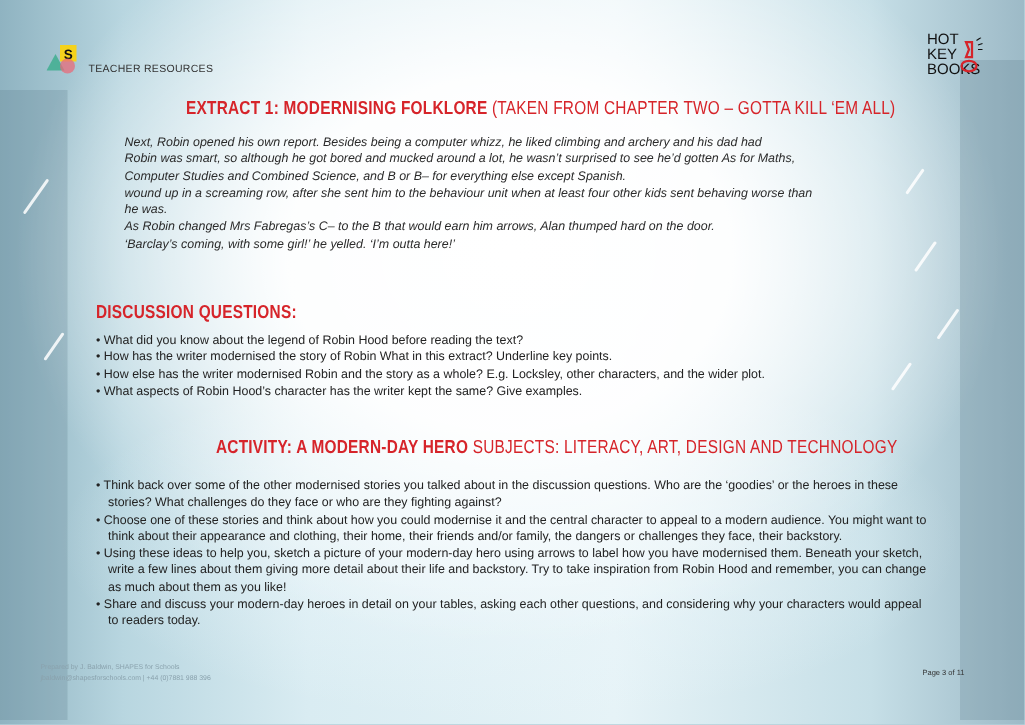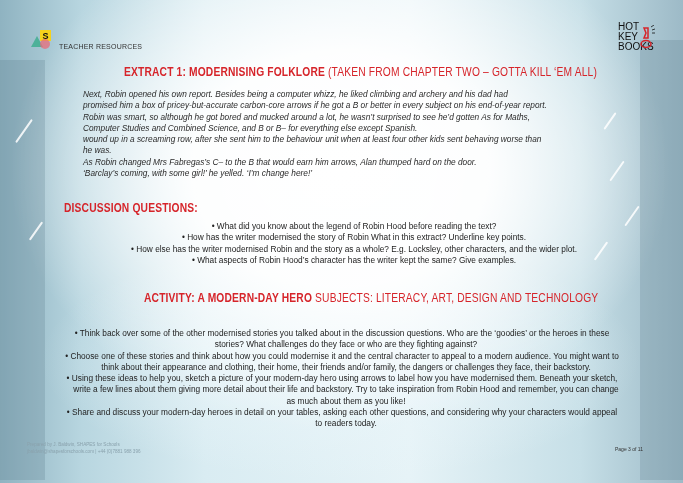--- a/index.html
+++ b/index.html
@@ -28,21 +28,21 @@
     transform:scaleX(0.82); transform-origin:left center; white-space:nowrap;
   }
   h2 .sub { font-weight:normal; }
   .extract {
     position:absolute; left:83px; top:89px; width:540px;
     font-style:italic; font-size:8.3px; line-height:11.3px; color:#2b2b2b;
   }
   .extract p { margin:0; }
   .qlist {
     position:absolute; left:64px; margin:0; padding:0; list-style:none;
-    font-size:8.3px; line-height:11.3px; color:#222;text-align:center;
+    font-size:8.3px; line-height:11.3px; color:#222;
   }
   .qlist li { padding-left:8px; text-indent:-8px; }
   .qlist li::before { content:"• "; }
   .footer-left { position:absolute; left:27px; top:441px; font-size:4.6px; line-height:7px; color:#8aa2ad; }
   .footer-right { position:absolute; left:615px; top:446px; font-size:5px; color:#333; }
 </style>
 </head>
 <body>
 
 <div class="bg"></div>
@@ -76,42 +76,41 @@
   <line x1="16" y1="5" x2="19" y2="4" stroke="#111" stroke-width="0.8"></line>
   <line x1="16" y1="8" x2="19" y2="8" stroke="#111" stroke-width="0.8"></line>
 </svg>
 
 <h2 style="left:124px;top:65px;">
   <span>EXTRACT 1: MODERNISING FOLKLORE</span>
   <span class="sub">(TAKEN FROM CHAPTER TWO – GOTTA KILL ‘EM ALL)</span>
 </h2>
 <div class="extract">
   <p>Next, Robin opened his own report. Besides being a computer whizz, he liked climbing and archery and his dad had</p>
-  <p>promised him a box of pricey-but-accurate carbon-core arrows if he got a B or better in every subject on his end-of-year report.</p>
   <p>Robin was smart, so although he got bored and mucked around a lot, he wasn’t surprised to see he’d gotten As for Maths,</p>
   <p>Computer Studies and Combined Science, and B or B– for everything else except Spanish.</p>
   <p>wound up in a screaming row, after she sent him to the behaviour unit when at least four other kids sent behaving worse than</p>
   <p>he was.</p>
   <p>As Robin changed Mrs Fabregas’s C– to the B that would earn him arrows, Alan thumped hard on the door.</p>
-  <p>‘Barclay’s coming, with some girl!’ he yelled. ‘I’m change here!’</p>
+  <p>‘Barclay’s coming, with some girl!’ he yelled. ‘I’m outta here!’</p>
 </div>
 
 <h2 style="left:64px;top:201px;">DISCUSSION QUESTIONS:</h2>
 <ul class="qlist" style="top:221px;width:580px;">
   <li>What did you know about the legend of Robin Hood before reading the text?</li>
   <li>How has the writer modernised the story of Robin What in this extract? Underline key points.</li>
   <li>How else has the writer modernised Robin and the story as a whole? E.g. Locksley, other characters, and the wider plot.</li>
   <li>What aspects of Robin Hood’s character has the writer kept the same? Give examples.</li>
 </ul>
 
 <h2 style="left:144px;top:291px;">
   <span>ACTIVITY: A MODERN-DAY HERO</span>
   <span class="sub">SUBJECTS: LITERACY, ART, DESIGN AND TECHNOLOGY</span>
 </h2>
-<ul class="qlist" style="top:328px;width:556px;">
+<ul class="qlist" style="top:318px;width:556px;">
   <li>Think back over some of the other modernised stories you talked about in the discussion questions. Who are the ‘goodies’ or the heroes in these stories? What challenges do they face or who are they fighting against?</li>
   <li>Choose one of these stories and think about how you could modernise it and the central character to appeal to a modern audience. You might want to think about their appearance and clothing, their home, their friends and/or family, the dangers or challenges they face, their backstory.</li>
   <li>Using these ideas to help you, sketch a picture of your modern-day hero using arrows to label how you have modernised them. Beneath your sketch, write a few lines about them giving more detail about their life and backstory. Try to take inspiration from Robin Hood and remember, you can change as much about them as you like!</li>
   <li>Share and discuss your modern-day heroes in detail on your tables, asking each other questions, and considering why your characters would appeal to readers today.</li>
 </ul>
 
 <div class="footer-left">
   <div>Prepared by J. Baldwin, SHAPES for Schools</div>
   <div>jbaldwin@shapesforschools.com | +44 (0)7881 988 396</div>
 </div>

